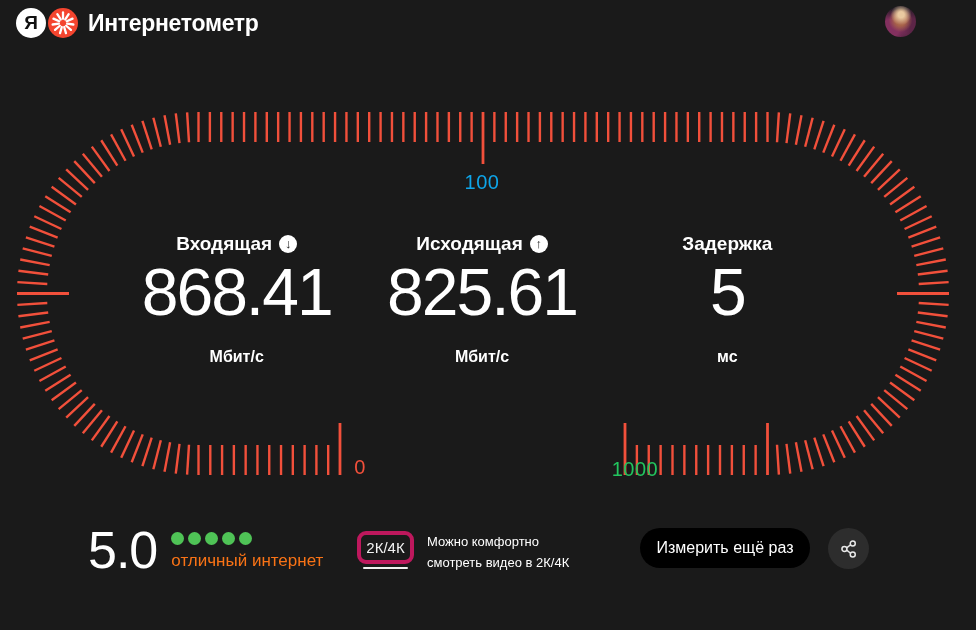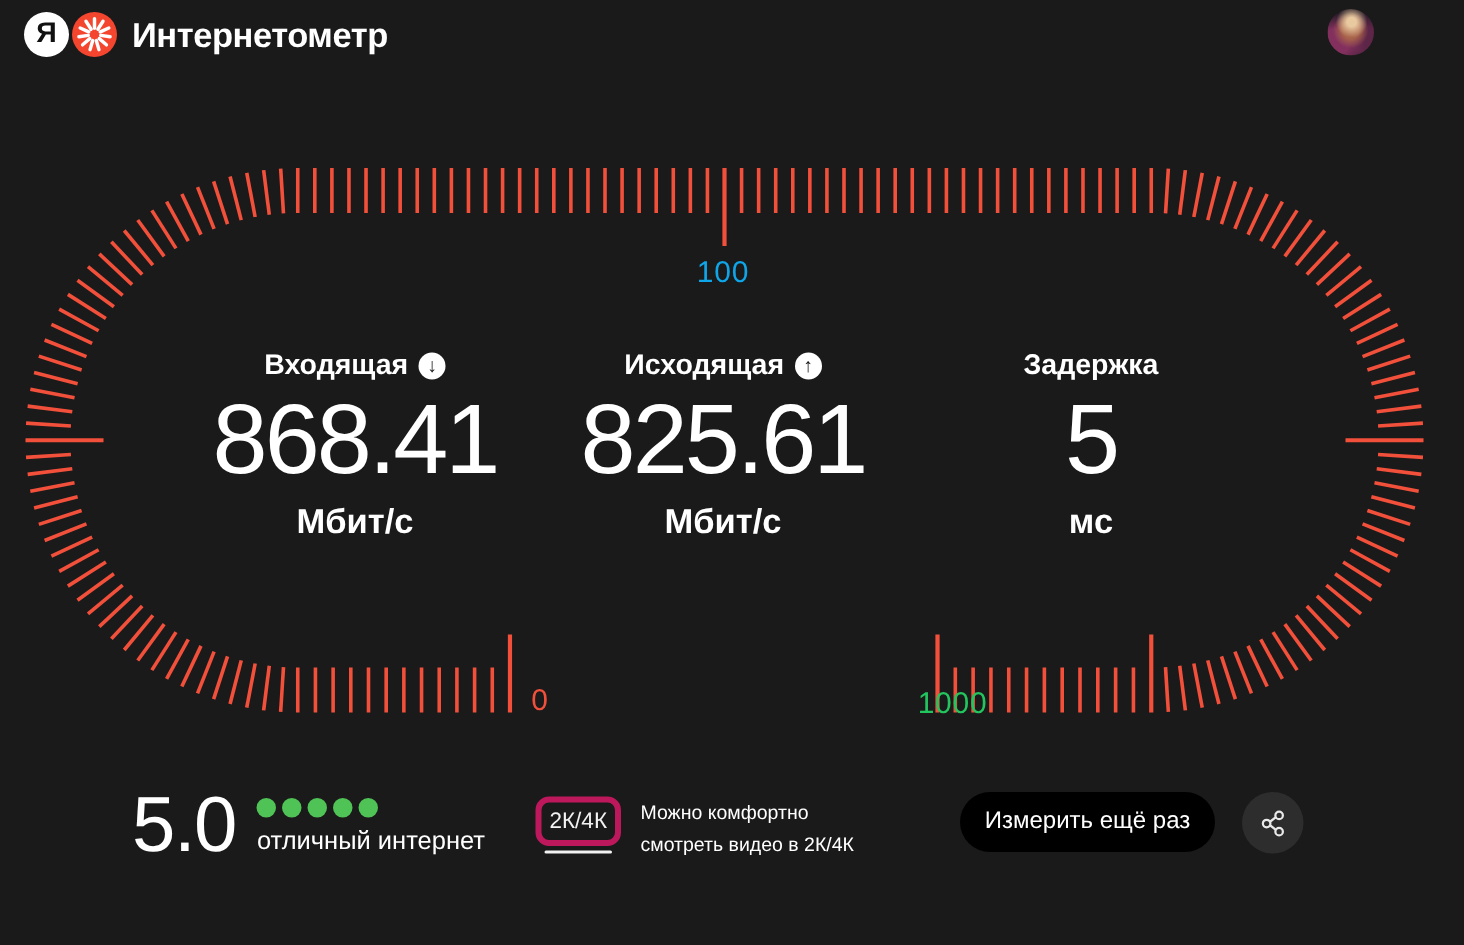--- a/index.html
+++ b/index.html
@@ -59,31 +59,31 @@
   .m-arrow {
     width:18px; height:18px; border-radius:50%; background:#fff; color:#1a1a1a;
     display:inline-flex; align-items:center; justify-content:center;
     font-size:13px; font-weight:bold; line-height:18px;
   }
   .m-value {
     margin-top:2px;
     font-size:66px; font-weight:500; letter-spacing:-2px; line-height:72px;
     color:#fff;
   }
-  .m-unit { margin-top:6px; font-size:23px; font-weight:bold; }
+  .m-unit { margin-top:20px; font-size:16px; font-weight:bold; }
 
   
   .footer { position:absolute; left:0; top:0; width:910px; height:630px; pointer-events:none; }
   .footer > * { pointer-events:auto; }
 
   .rating { position:absolute; left:88px; top:527px; display:flex; gap:14px; }
   .score { font-size:52px; line-height:46px; letter-spacing:-1px; font-weight:400; }
   .dots { display:flex; gap:4px; margin-top:5px; height:13px; }
   .dot { width:13px; height:13px; border-radius:50%; display:inline-block; }
-  .caption { margin-top:6px; font-size:17px; color:#ffffff; }
+  .caption { margin-top:6px; font-size:17px; color:#f97316; }
 
   .tv { position:absolute; left:357px; top:531px; display:flex; gap:13px; align-items:flex-start; }
   .tv-screen {
     width:57px; height:33px; border:4px solid #be185d; border-radius:9px;
     display:flex; align-items:center; justify-content:center;
     font-size:15px; color:#f2f2f2; letter-spacing:0;
   }
   .tv-stand { width:45px; height:2px; background:#f2f2f2; border-radius:2px; margin:3px auto 0; }
   .tv-text { font-size:13px; line-height:21px; padding-top:0; }
 

